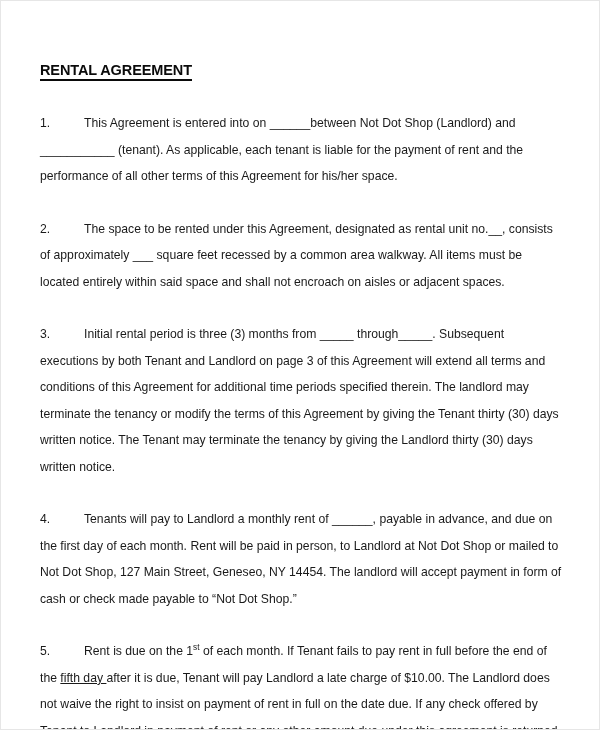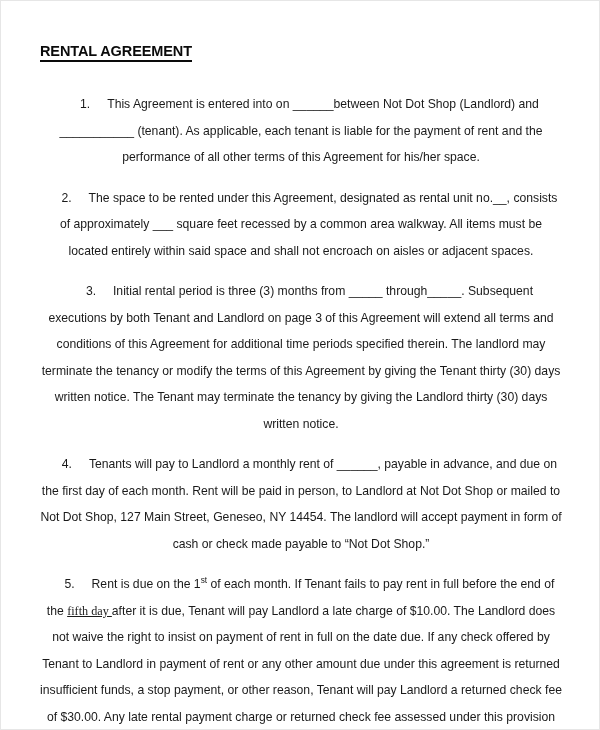--- a/index.html
+++ b/index.html
@@ -24,45 +24,45 @@
     left: 39px;
     top: 0;
     width: 522px;
   }
   .doc-title {
     font-size: 14.5px;
     font-weight: bold;
     letter-spacing: -0.1px;
     color: #0a0a0a;
     margin: 0;
-    padding-top: 41px;
+    padding-top: 60px;
     padding-bottom: 0;
     display: inline-block;
     border-bottom: 2px solid #0a0a0a;
     line-height: 1.25;
   }
   .title-wrap { line-height: 0; }
 
   .clause {
     font-size: 12.2px;
     color: #1a1a1a;
     line-height: 26.5px;
-    text-align: center;
+    text-align: left;
     margin: 0;
     padding: 0;
   }
   .clause.first { margin-top: 29px; }
-  .clause + .clause { margin-top: 14px; }
+  .clause + .clause { margin-top: 26px; }
 
   .clause .num {
     display: inline-block;
     width: 44px;
   }
 
-  .u { text-decoration: underline; font-family: Liberation Serif, serif; }
+  .u { text-decoration: underline; }
   sup {
     font-size: 0.68em;
     vertical-align: super;
     line-height: 0;
   }
   .blank { letter-spacing: 0px; }
 </style>
 </head>
 <body>
 

